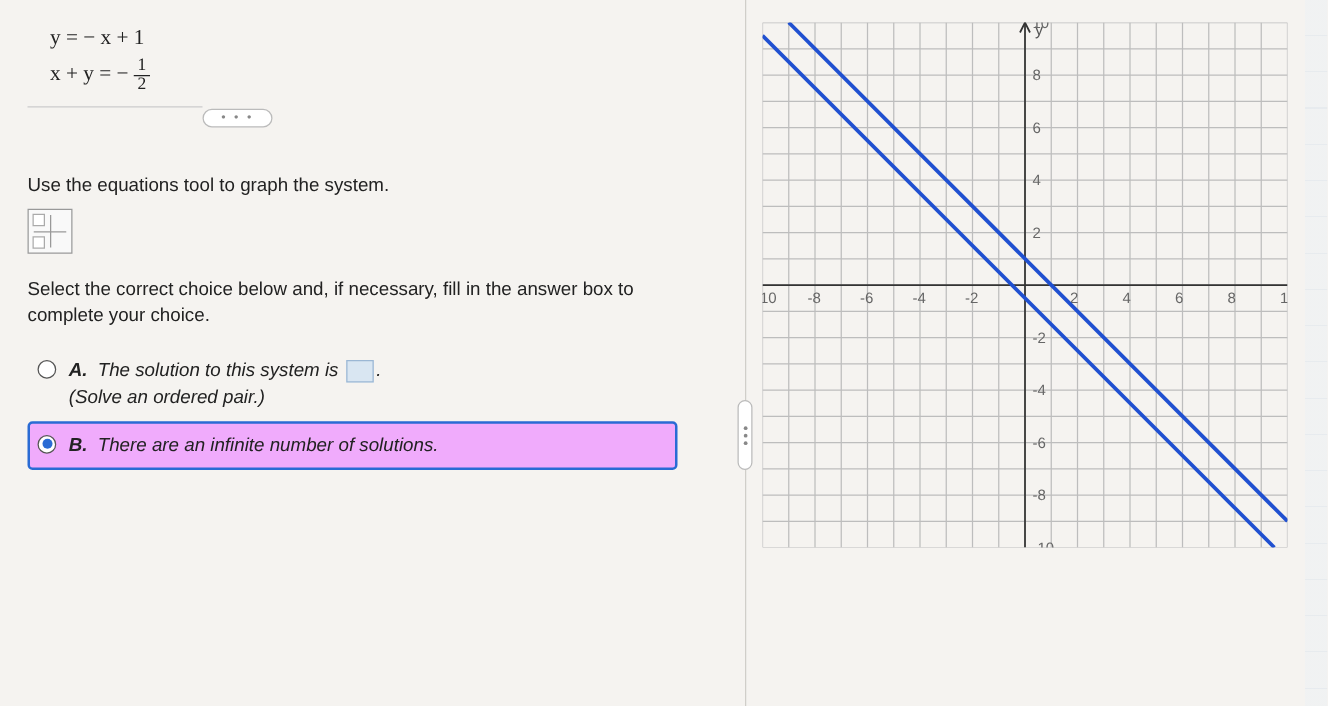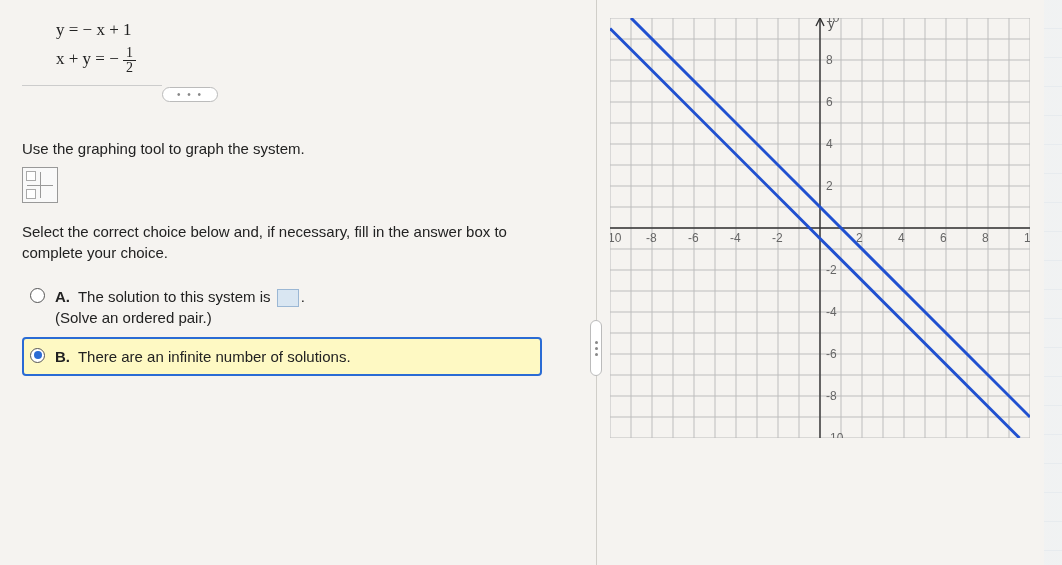--- a/index.html
+++ b/index.html
@@ -19,21 +19,21 @@
   padding: 10px 18px 10px 22px;
   position: relative;
 }
 .right {
   flex: 1;
   position: relative;
   padding-top: 18px;
 }
 .question { line-height: 1.4; margin-bottom: 14px; }
 .equations { margin: 6px 0 10px 18px; line-height: 1.6; }
-.eq { font-family: 'Times New Roman', serif; font-size: 17px; margin: 2px 16px; }
+.eq { font-family: 'Times New Roman', serif; font-size: 17px; margin: 2px 0; }
 .frac { display: inline-block; vertical-align: middle; text-align: center; font-size: 14px; line-height: 1; }
 .frac .num { display:block; border-bottom: 1px solid #222; padding: 0 3px; }
 .frac .den { display:block; padding: 0 3px; }
 hr.sep { border: none; border-top: 1px solid #ccc; margin: 10px 0 6px 0; width: 140px; }
 .dots-pill {
   display: inline-block;
   border: 1px solid #bbb;
   border-radius: 10px;
   padding: 1px 14px;
   font-size: 10px;
@@ -61,22 +61,23 @@
 .graphtool .cell { position: absolute; width: 10px; height: 10px; border: 1px solid #aaa; background:#fff; }
 .graphtool .c1 { top:3px; left:3px; }
 .graphtool .c3 { bottom:3px; left:3px; }
 .prompt { margin: 18px 0 14px 0; line-height: 1.4; }
 .choices { margin-top: 6px; }
 .choice {
   display: flex; align-items: flex-start;
   padding: 7px 6px; gap: 10px;
   border: 2px solid transparent;
   border-radius: 4px;
-}
-.choice.selected { border-color: #2a6bd4; background: #fef9c3; }
+  font-style: italic;
+}
+.choice.selected { border-color: #2a6bd4; background: #f0abfc; }
 .radio {
   width: 15px; height: 15px; border: 1.5px solid #555;
   border-radius: 50%; margin-top: 2px; flex-shrink: 0;
   display: flex; align-items: center; justify-content: center;
   background:#fff;
 }
 .radio.filled::after {
   content: ''; width: 8px; height: 8px; background: #2a6bd4; border-radius: 50%;
 }
 .choice .letter { font-weight: bold; margin-right: 4px; }
@@ -134,21 +135,21 @@
         <span class="frac">
           <span class="num">1</span>
           <span class="den">2</span>
         </span>
       </div>
     </div>
 
     <hr class="sep">
     <span class="dots-pill">• • •</span>
 
-    <div class="instr">Use the graphing tool to graph the system.</div>
+    <div class="instr">Use the equations tool to graph the system.</div>
 
     <div class="graphtool">
       <div class="cell c1"></div>
       <div class="cell c3"></div>
     </div>
 
     <div class="prompt">Select the correct choice below and, if necessary, fill in the answer box to complete your choice.</div>
 
     <div class="choices">
       <div class="choice">

